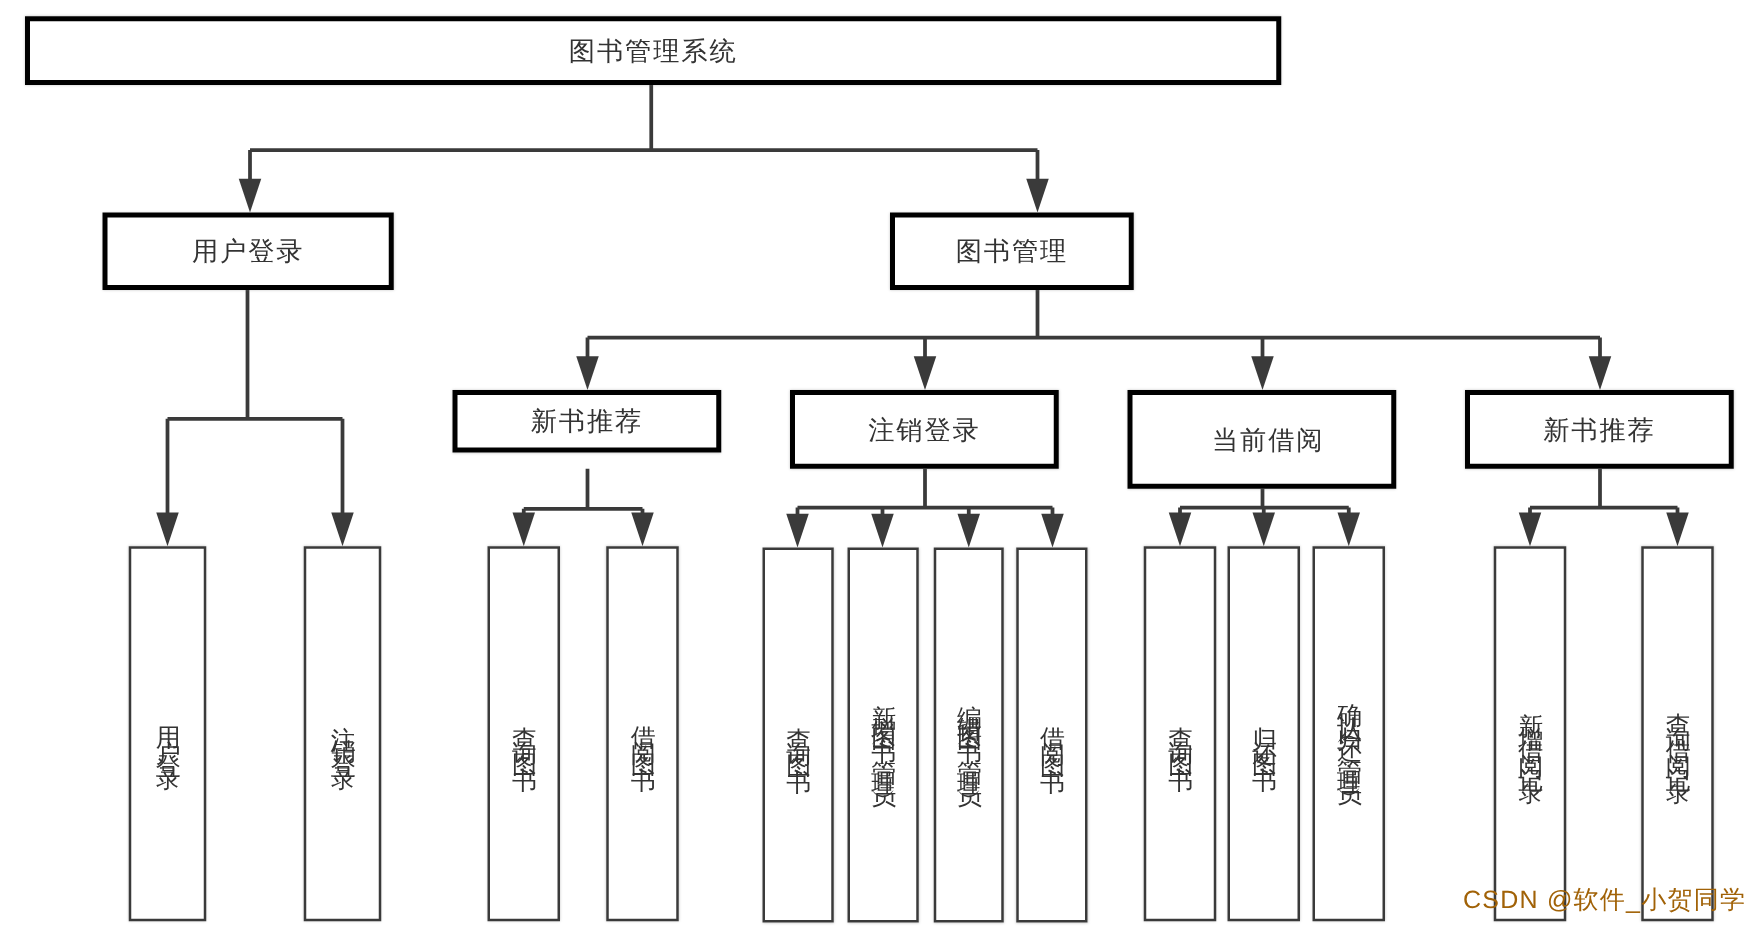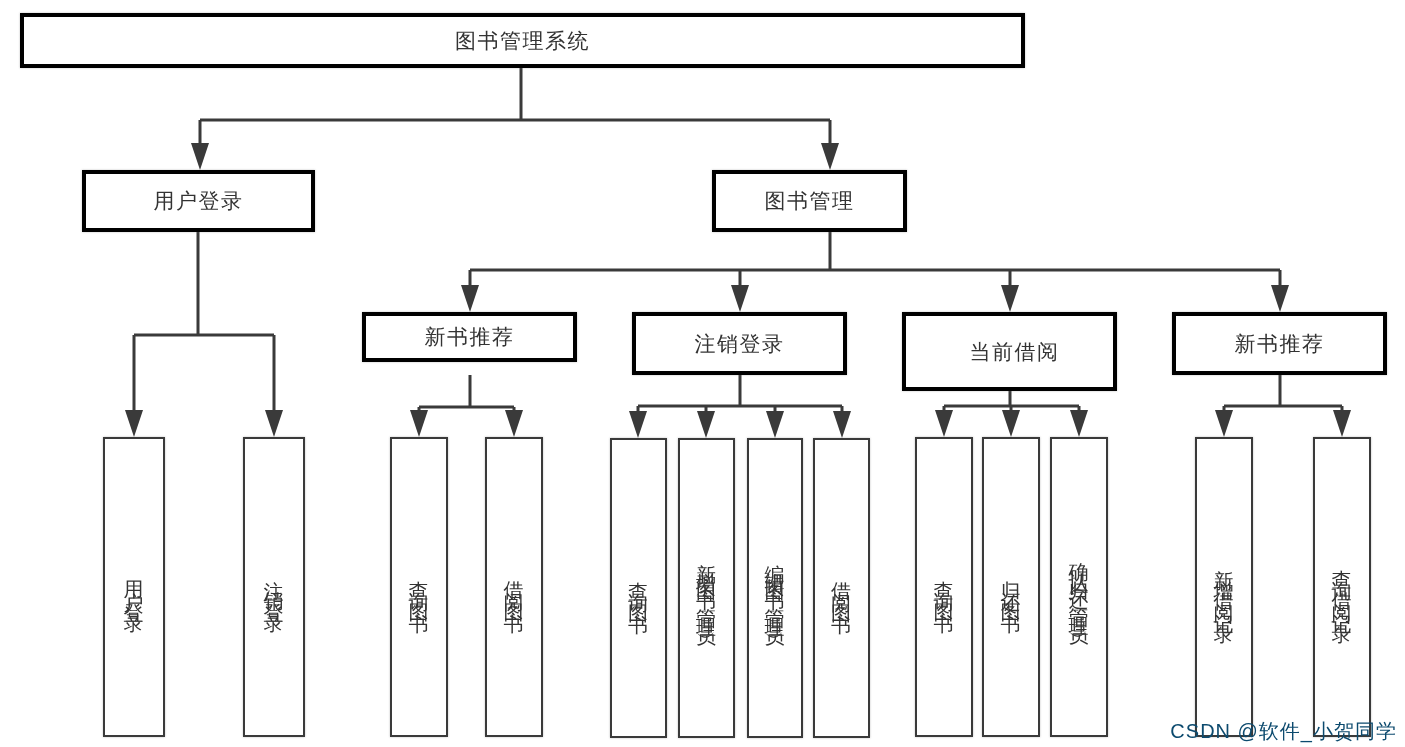--- a/index.html
+++ b/index.html
@@ -43,23 +43,23 @@
     font-size: 20px;
     writing-mode: vertical-rl;
     letter-spacing: 11px;
     line-height: 1;
     box-shadow: 0 0 2px rgba(120,120,120,0.45);
   }
   .leaf.tight { letter-spacing: 9px; }
   .watermark {
     position: absolute;
     right: 8px;
-    bottom: 2px;
+    bottom: 14px;
     font-size: 20px;
-    color: #0c4a6e;
+    color: #a16207;
     letter-spacing: 1px;
     z-index: 5;
   }
 </style>
 </head>
 <body>
 
 <div class="canvas">
 
   <svg class="connector-layer" width="1405" height="747" viewBox="0 0 1405 747">

